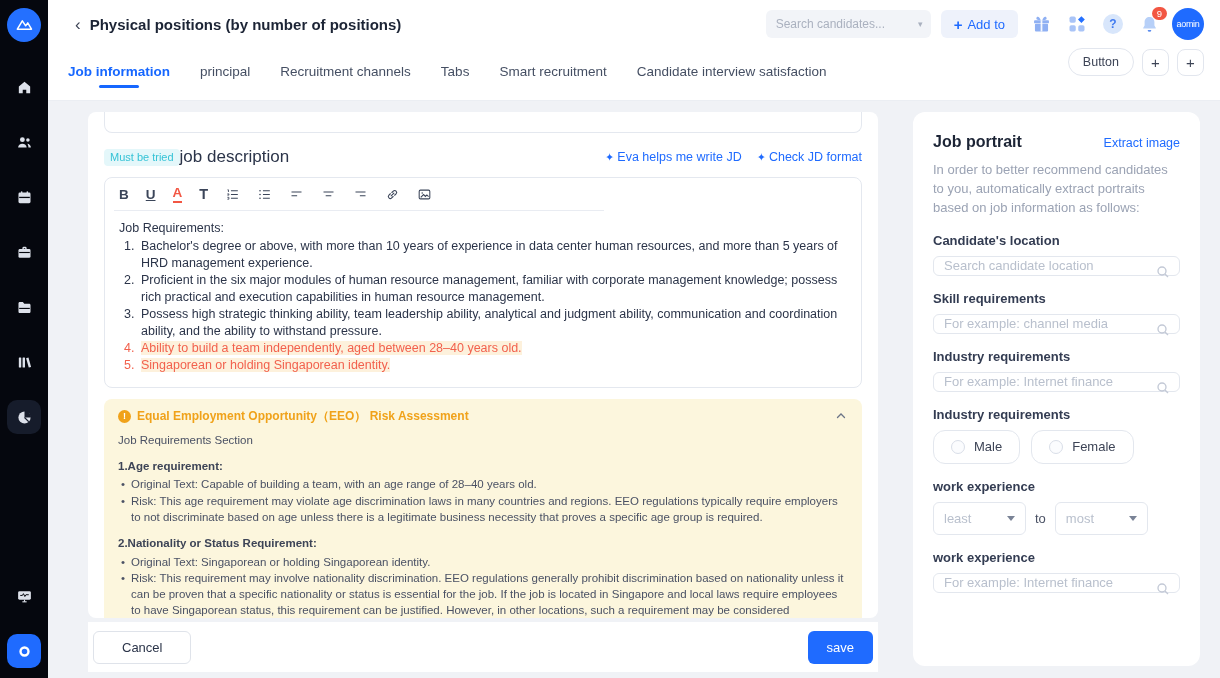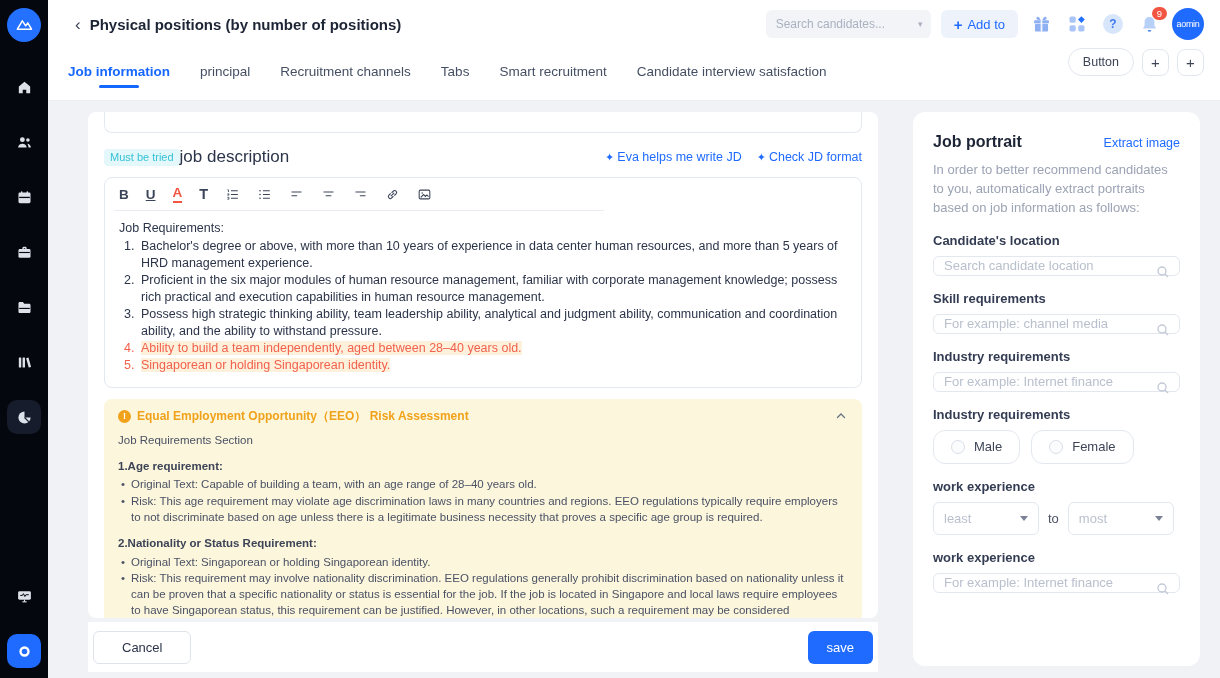--- a/index.html
+++ b/index.html
@@ -96,21 +96,21 @@
   .pc-desc { margin-top:10px; font-size:13px; color:#9ba3b4; line-height:1.45; }
   .fld-label { margin-top:15px; margin-bottom:8px; font-size:13px; color:#333c52; font-weight:600; }
   .fld-input { position:relative; }
   .fld-input input { width:100%; height:20px; border:1px solid #e3e7ee; border-radius:6px; padding:0 30px 0 10px; font-size:13px; font-family:inherit; color:#3d4456; outline:none; }
   .fld-input input::placeholder { color:#b9c0cd; }
   .fld-input .mag { position:absolute; right:9px; top:8px; }
   .gender-row { display:flex; gap:11px; }
   .g-opt { display:flex; align-items:center; gap:9px; border:1px solid #e3e7ee; border-radius:12px; height:34px; padding:0 17px; cursor:pointer; font-size:13px; color:#3d4456; }
   .radio { width:14px; height:14px; border-radius:50%; border:1px solid #d9dee8; background:#fbfcfe; }
   .exp-row { display:flex; align-items:center; gap:9px; }
-  .sel { width:106px; height:33px; border:1px solid #e3e7ee; border-radius:6px; display:flex; align-items:center; padding:0 10px; font-size:13px; color:#b9c0cd; cursor:pointer; }
+  .sel { width:93px; height:33px; border:1px solid #e3e7ee; border-radius:6px; display:flex; align-items:center; padding:0 10px; font-size:13px; color:#b9c0cd; cursor:pointer; }
   .sel .caret { margin-left:auto; width:0; height:0; border-left:4.5px solid transparent; border-right:4.5px solid transparent; border-top:5.5px solid #7a8396; }
   .to-txt { font-size:13px; color:#4a5164; }
 </style>
 </head>
 <body>
 
 <div class="app">
 
   <nav class="sidebar">
     <div class="logo">

